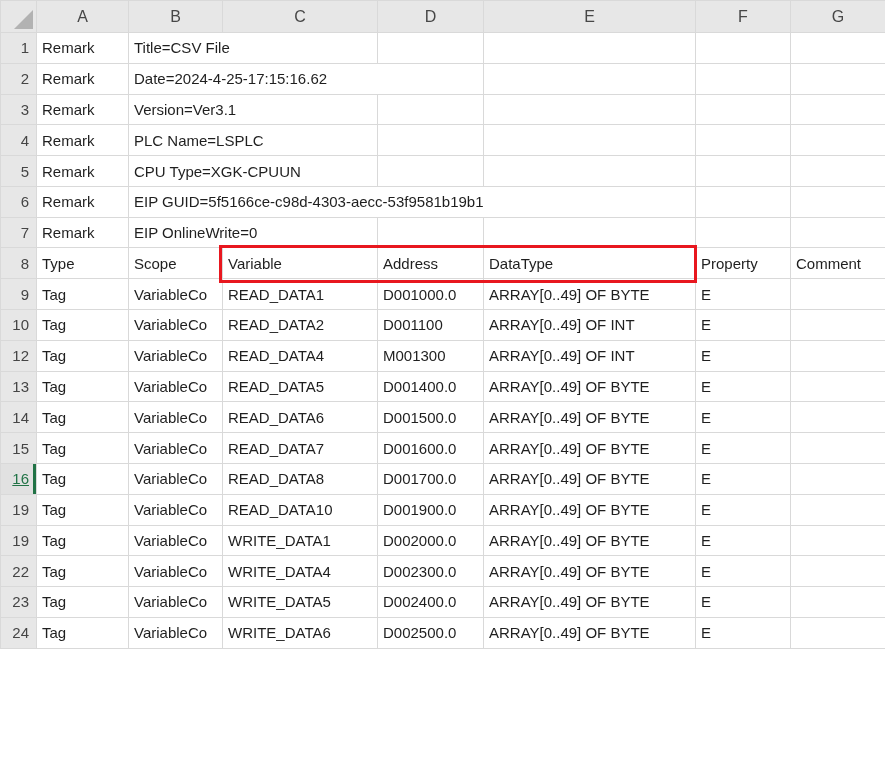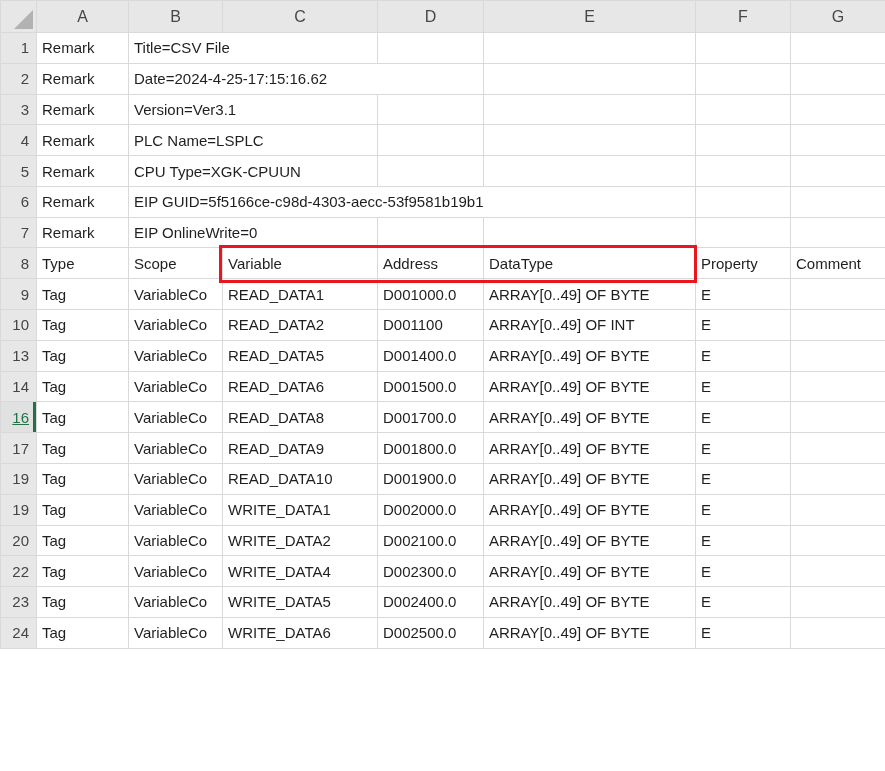--- a/index.html
+++ b/index.html
@@ -194,85 +194,85 @@
           <th class="gut">10</th>
           <td>Tag</td>
           <td>VariableCo</td>
           <td>READ_DATA2</td>
           <td>D001100</td>
           <td>ARRAY[0..49] OF INT</td>
           <td>E</td>
           <td></td>
         </tr>
         <tr>
+          <th class="gut">12</th>
+          <td>Tag</td>
+          <td>VariableCo</td>
+          <td>READ_DATA4</td>
+          <td>M001300</td>
+          <td>ARRAY[0..49] OF INT</td>
+          <td>E</td>
+          <td></td>
+        </tr>
+        <tr>
           <th class="gut">13</th>
           <td>Tag</td>
           <td>VariableCo</td>
           <td>READ_DATA5</td>
           <td>D001400.0</td>
           <td>ARRAY[0..49] OF BYTE</td>
           <td>E</td>
           <td></td>
         </tr>
         <tr>
           <th class="gut">14</th>
           <td>Tag</td>
           <td>VariableCo</td>
           <td>READ_DATA6</td>
           <td>D001500.0</td>
           <td>ARRAY[0..49] OF BYTE</td>
           <td>E</td>
           <td></td>
         </tr>
         <tr>
+          <th class="gut">15</th>
+          <td>Tag</td>
+          <td>VariableCo</td>
+          <td>READ_DATA7</td>
+          <td>D001600.0</td>
+          <td>ARRAY[0..49] OF BYTE</td>
+          <td>E</td>
+          <td></td>
+        </tr>
+        <tr>
           <th class="gut sel">16</th>
           <td>Tag</td>
           <td>VariableCo</td>
           <td>READ_DATA8</td>
           <td>D001700.0</td>
           <td>ARRAY[0..49] OF BYTE</td>
           <td>E</td>
           <td></td>
         </tr>
         <tr>
-          <th class="gut">17</th>
-          <td>Tag</td>
-          <td>VariableCo</td>
-          <td>READ_DATA9</td>
-          <td>D001800.0</td>
-          <td>ARRAY[0..49] OF BYTE</td>
-          <td>E</td>
-          <td></td>
-        </tr>
-        <tr>
           <th class="gut">19</th>
           <td>Tag</td>
           <td>VariableCo</td>
           <td>READ_DATA10</td>
           <td>D001900.0</td>
           <td>ARRAY[0..49] OF BYTE</td>
           <td>E</td>
           <td></td>
         </tr>
         <tr>
           <th class="gut">19</th>
           <td>Tag</td>
           <td>VariableCo</td>
           <td>WRITE_DATA1</td>
           <td>D002000.0</td>
-          <td>ARRAY[0..49] OF BYTE</td>
-          <td>E</td>
-          <td></td>
-        </tr>
-        <tr>
-          <th class="gut">20</th>
-          <td>Tag</td>
-          <td>VariableCo</td>
-          <td>WRITE_DATA2</td>
-          <td>D002100.0</td>
           <td>ARRAY[0..49] OF BYTE</td>
           <td>E</td>
           <td></td>
         </tr>
         <tr>
           <th class="gut">22</th>
           <td>Tag</td>
           <td>VariableCo</td>
           <td>WRITE_DATA4</td>
           <td>D002300.0</td>

